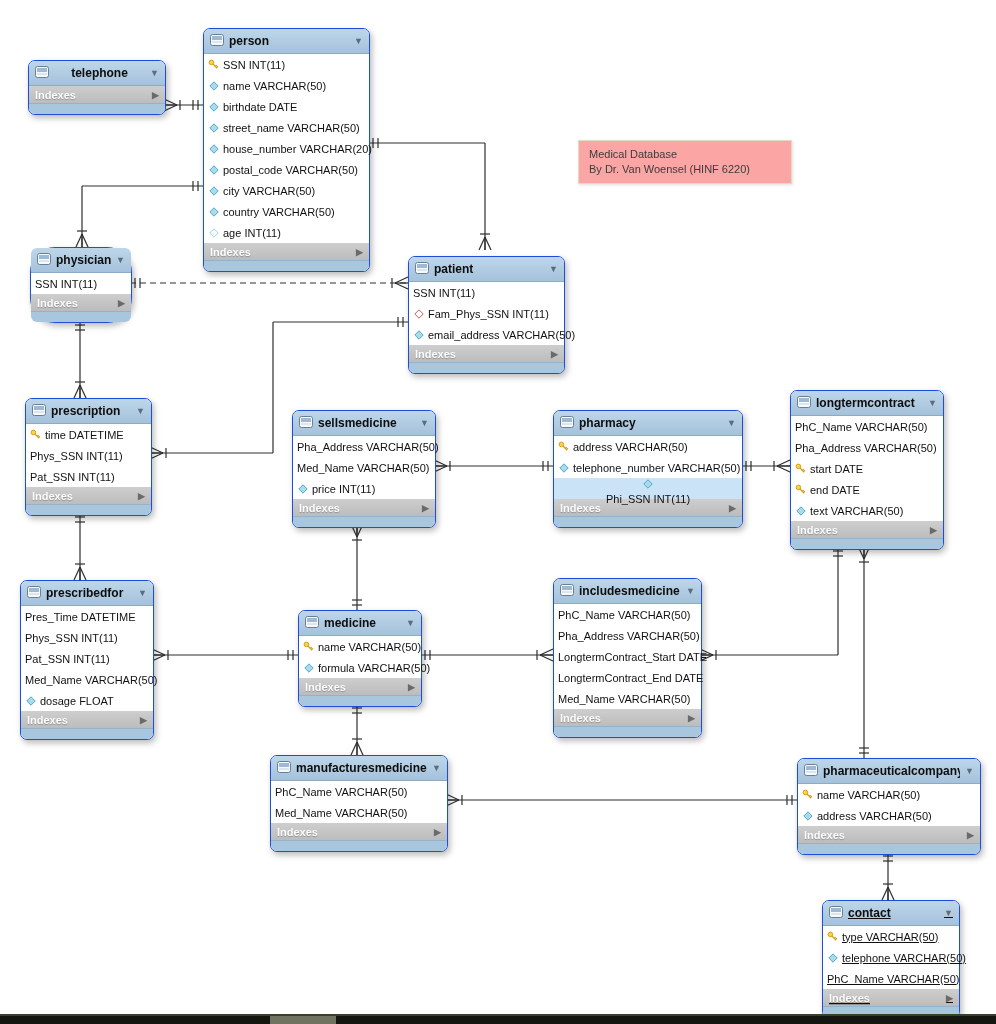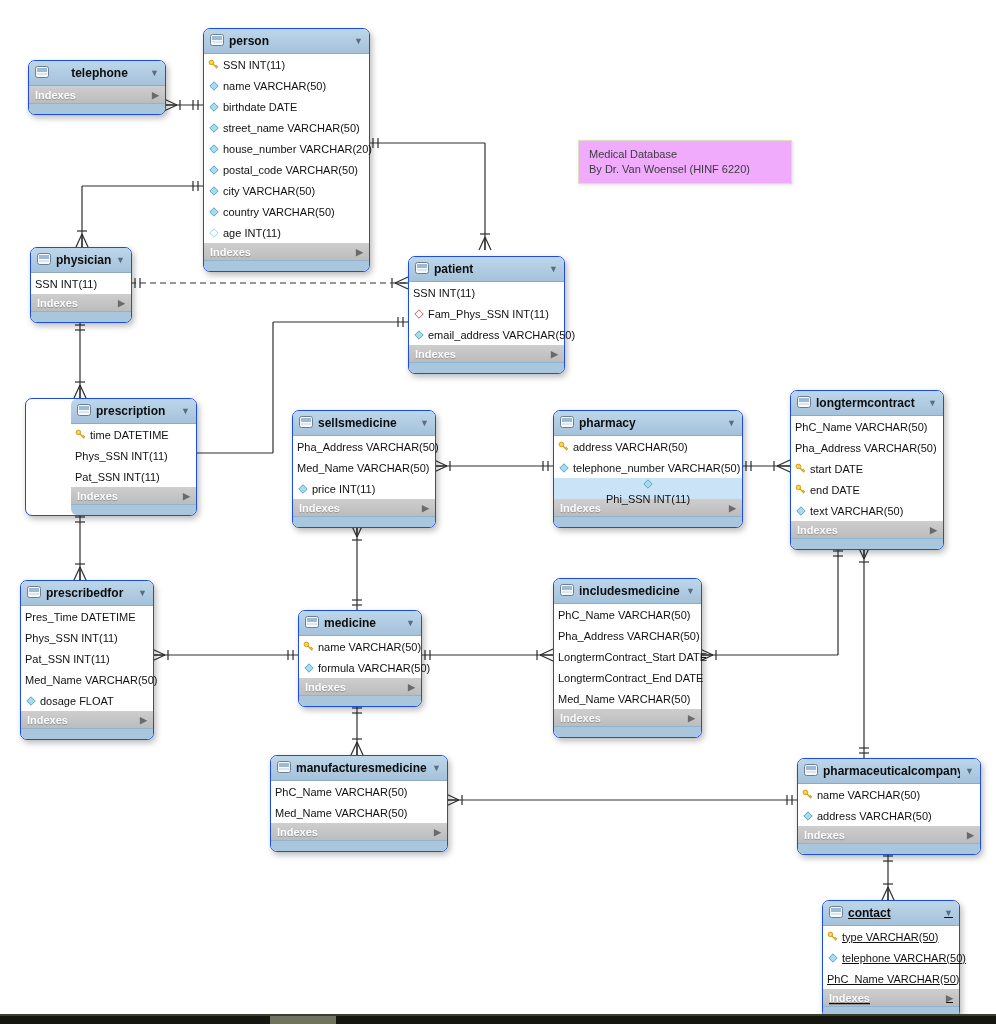--- a/index.html
+++ b/index.html
@@ -15,21 +15,21 @@
   .t-collapse{color:#5d6b7a;font-size:9px;line-height:9px;}
   .t-body{background:#fff;}
   .t-row{height:21px;display:flex;align-items:center;gap:4px;padding:0 4px;white-space:nowrap;}
   .t-row.hl{background:#cbe3f6;flex-direction:column;}
   .t-row .c-icon{width:11px;height:11px;display:inline-flex;align-items:center;justify-content:center;flex:0 0 11px;}
   .t-indexes{height:17px;display:flex;align-items:center;justify-content:space-between;padding:0 6px;
              background:linear-gradient(#cecece,#bcbcbc);color:#fdfdfd;font-weight:bold;font-size:11px;
              text-shadow:0 1px 1px rgba(0,0,0,.25);}
   .t-indexes .idx-arrow{color:#6a6a6a;font-size:9px;text-shadow:none;}
   .t-footer{height:10px;background:#a9c6df;border-top:1px solid #93b2cc;border-radius:0 0 6px 6px;}
-  .note{position:absolute;background:#f0abfc;border:1px solid #dedec2;padding:6px 10px;
+  .note{position:absolute;background:#fca5a5;border:1px solid #dedec2;padding:6px 10px;
         font-size:11px;line-height:15px;color:#3c3c3c;box-shadow:1px 1px 3px rgba(0,0,0,.12);}
   .bottombar{position:absolute;left:0;top:1014px;width:996px;height:10px;background:#15160f;
              border-top:2px solid #3b402d;box-sizing:border-box;}
   .bottombar .thumb{position:absolute;left:270px;top:0;width:66px;height:100%;background:#6f735f;}
 </style>
 </head>
 <body>
 
 <div id="canvas">
   <svg id="rel-layer" width="996" height="1024" viewBox="0 0 996 1024">
@@ -260,21 +260,21 @@
             </span>
             <span>age INT(11)</span>
           </div>
         </div>
         <div class="t-indexes">
           <span>Indexes</span>
           <span class="idx-arrow">▶</span>
         </div>
         <div class="t-footer"></div>
       </div>
-      <div class="db-table" style="left: 30px; top: 247px; width: 100px;">
+      <div class="db-table" style="left: 30px; top: 247px; width: 100px; border-radius: 25px;">
         <div class="t-header">
           <span class="c-icon"><svg width="14" height="12" viewBox="0 0 14 12">
               <rect x="0.5" y="0.5" width="13" height="11" rx="2" fill="#f5f9fc" stroke="#6b7f93"></rect>
               <rect x="2" y="2" width="10" height="4" fill="#9db9d4"></rect>
               <line x1="2" y1="8" x2="12" y2="8" stroke="#c3d2e0"></line>
             </svg></span>
           <span class="t-title">physician</span>
           <span class="t-collapse">▼</span>
         </div>
         <div class="t-body">
@@ -318,21 +318,21 @@
             </span>
             <span>email_address VARCHAR(50)</span>
           </div>
         </div>
         <div class="t-indexes">
           <span>Indexes</span>
           <span class="idx-arrow">▶</span>
         </div>
         <div class="t-footer"></div>
       </div>
-      <div class="db-table" style="left: 25px; top: 398px; width: 125px; padding-left: 45px;">
+      <div class="db-table" style="left: 25px; top: 398px; width: 125px;">
         <div class="t-header">
           <span class="c-icon"><svg width="14" height="12" viewBox="0 0 14 12">
               <rect x="0.5" y="0.5" width="13" height="11" rx="2" fill="#f5f9fc" stroke="#6b7f93"></rect>
               <rect x="2" y="2" width="10" height="4" fill="#9db9d4"></rect>
               <line x1="2" y1="8" x2="12" y2="8" stroke="#c3d2e0"></line>
             </svg></span>
           <span class="t-title">prescription</span>
           <span class="t-collapse">▼</span>
         </div>
         <div class="t-body">

